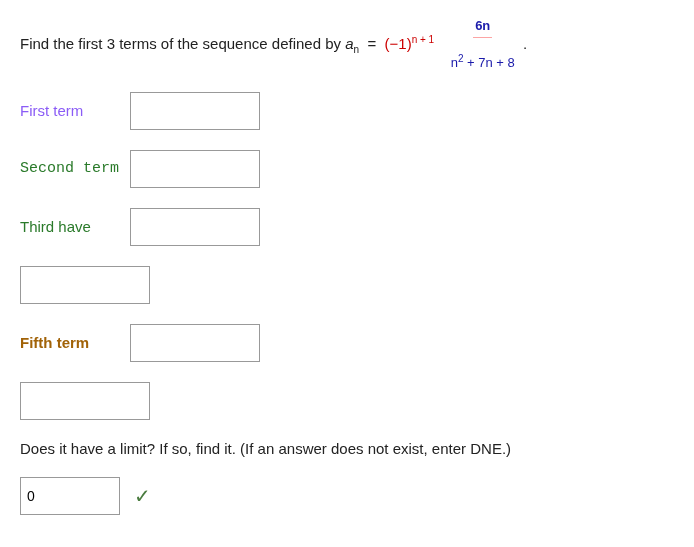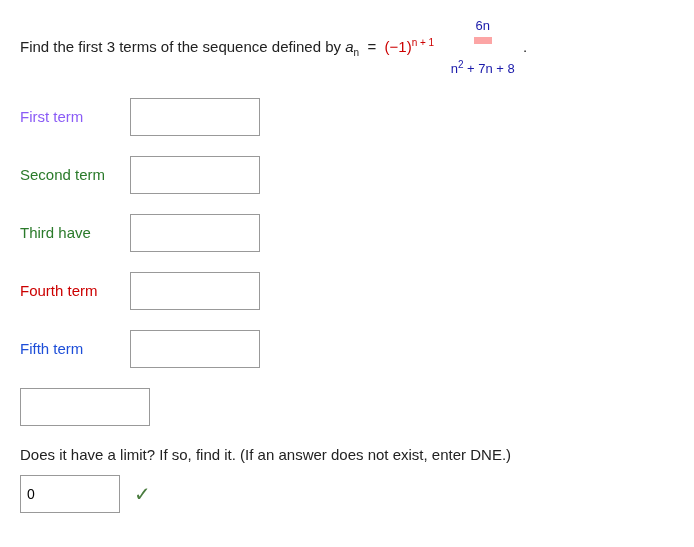--- a/index.html
+++ b/index.html
@@ -24,23 +24,24 @@
     }
     .fraction {
       display: inline-flex;
       flex-direction: column;
       align-items: center;
       vertical-align: middle;
       margin: 0 2px;
       font-size: 13px;
     }
     .fraction .numerator {
-      border-bottom: 7px solid #fca5a5;
+      border-bottom: 1px solid #fca5a5;
       padding: 0 2px;
       text-align: center;
+      font-weight: bold;
     }
     .fraction .denominator {
       padding: 0 2px;
       text-align: center;
       margin-top: 13px;
     }
     sup {
       font-size: 10px;
       vertical-align: super;
     }
@@ -65,21 +66,21 @@
       font-size: 14px;
       padding: 4px 6px;
       outline: none;
     }
     .limit-section {
       margin-top: 14px;
     }
     .limit-text {
       font-size: 15px;
       color: #222;
-      margin-bottom: 12px;
+      margin-bottom: 20px;
     }
     .limit-row {
       display: flex;
       align-items: center;
       gap: 10px;
     }
     .limit-input {
       width: 100px;
       height: 38px;
       border: 1px solid #999;
@@ -114,33 +115,32 @@
   </span>
   <span>.</span>
 </div>
 
 <div id="terms-container">
 <div class="term-row">
       <div class="term-label" style="color: #8b5cf6;">First term</div>
       <input type="text" class="term-input" style="">
     </div>
     <div class="term-row">
-      <div class="term-label" style="color: rgb(42, 122, 42);">Second term</div>
+      <div class="term-label" style="color: rgb(42, 122, 42); font-family: Liberation Mono, monospace;">Second term</div>
       <input type="text" class="term-input" style="">
     </div>
     <div class="term-row">
       <div class="term-label" style="color: rgb(42, 122, 42);">Third have</div>
       <input type="text" class="term-input" style="">
     </div>
     <div class="term-row">
-      <div class="term-label" style="color: rgb(204, 0, 0);">Fourth term</div>
       <input type="text" class="term-input" style="">
     </div>
     <div class="term-row">
-      <div class="term-label" style="color: #1d4ed8;">Fifth term</div>
+      <div class="term-label" style="color: #a16207; font-weight: bold;">Fifth term</div>
       <input type="text" class="term-input" style="">
     </div>
     <div class="term-row">
       <input type="text" class="term-input" style="">
     </div>
   </div>
 
 <div class="limit-section">
   <div class="limit-text">Does it have a limit? If so, find it. (If an answer does not exist, enter DNE.)</div>
   <div class="limit-row">

